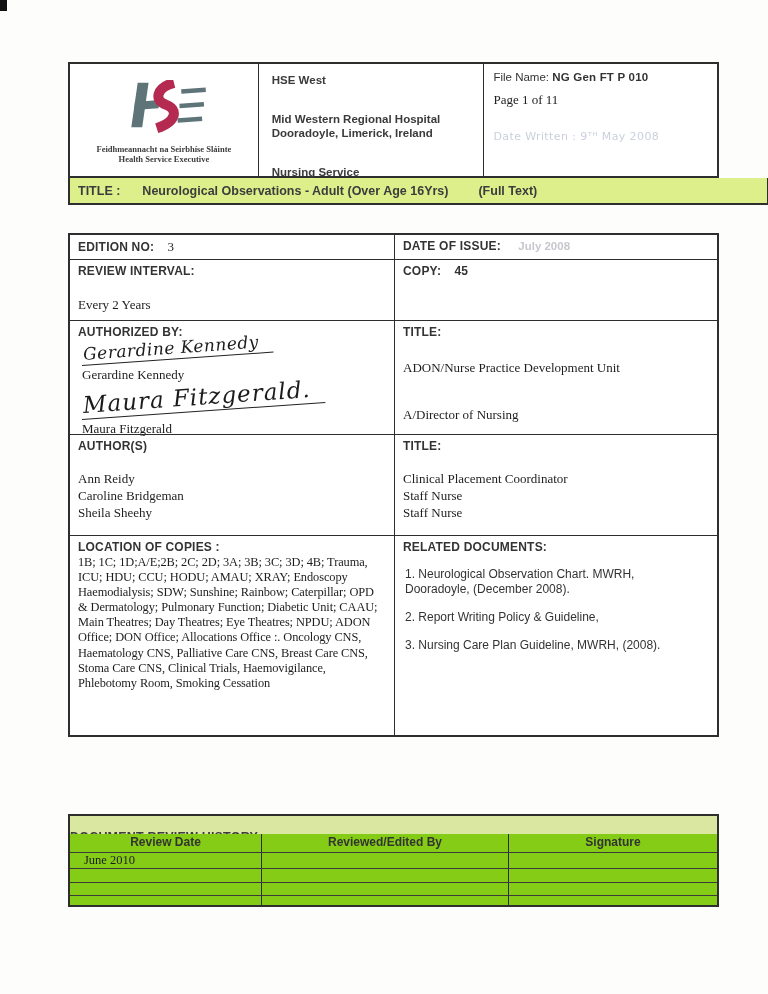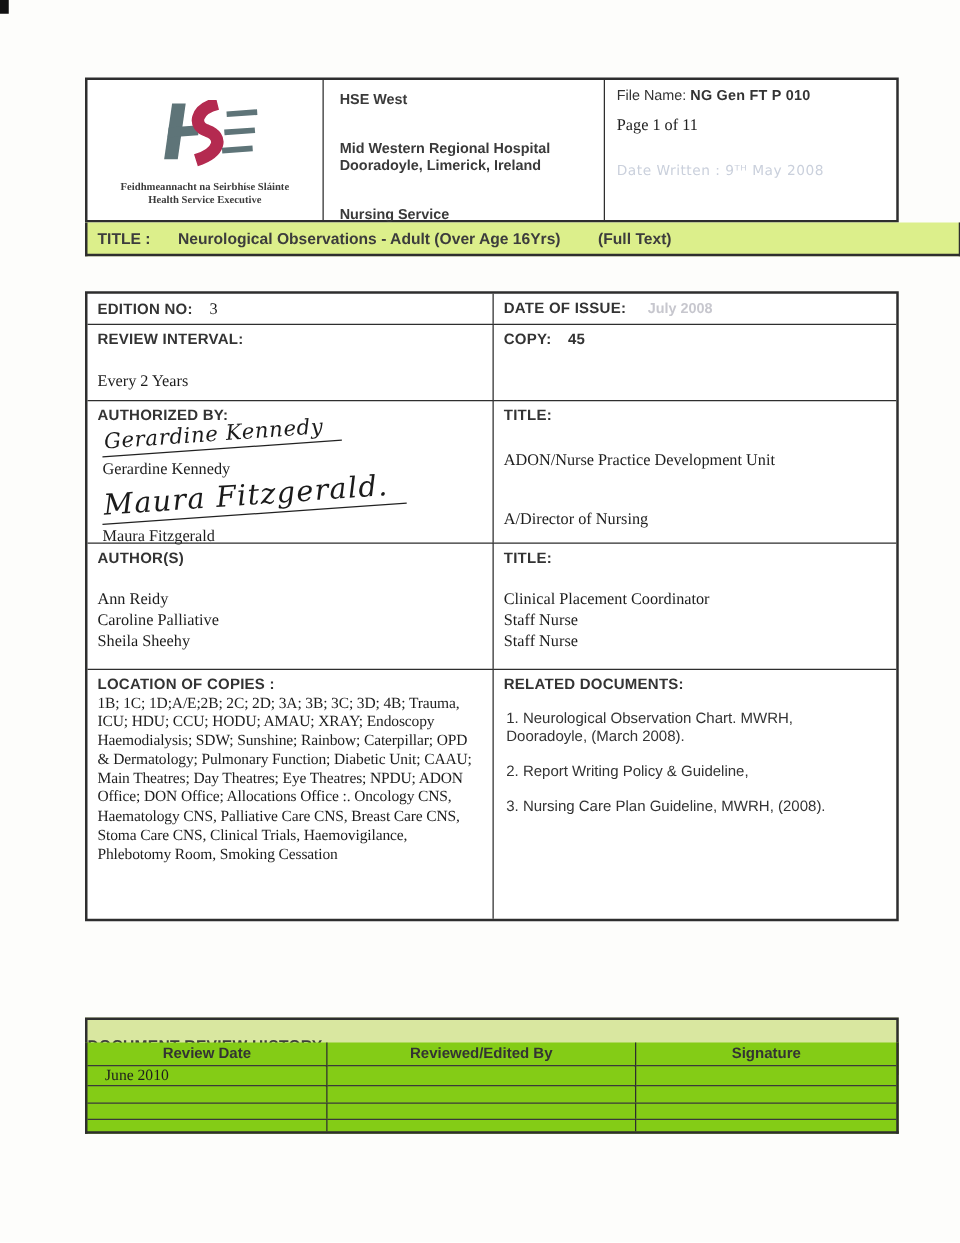--- a/index.html
+++ b/index.html
@@ -182,42 +182,42 @@
     <div class="cell bt">
       <div class="lbl">TITLE:</div>
       <div class="serif at1">ADON/Nurse Practice Development Unit</div>
       <div class="serif at2">A/Director of Nursing</div>
     </div>
 
     <div class="cell cl bt">
       <div class="lbl">AUTHOR(S)</div>
       <div class="serif list">
         <div>Ann Reidy</div>
-        <div>Caroline Palliative</div>
+        <div>Caroline Bridgeman</div>
         <div>Sheila Sheehy</div>
       </div>
     </div>
     <div class="cell bt">
       <div class="lbl">TITLE:</div>
       <div class="serif list">
         <div>Clinical Placement Coordinator</div>
         <div>Staff Nurse</div>
         <div>Staff Nurse</div>
       </div>
     </div>
 
     <div class="cell cl bt">
       <div class="lbl">LOCATION OF COPIES :</div>
       <div class="serif loc">1B; 1C; 1D;A/E;2B; 2C; 2D; 3A; 3B; 3C; 3D; 4B; Trauma, ICU; HDU; CCU; HODU; AMAU; XRAY; Endoscopy Haemodialysis; SDW; Sunshine; Rainbow; Caterpillar; OPD &amp; Dermatology; Pulmonary Function; Diabetic Unit; CAAU; Main Theatres; Day Theatres; Eye Theatres; NPDU; ADON Office; DON Office; Allocations Office :. Oncology CNS, Haematology CNS, Palliative Care CNS, Breast Care CNS, Stoma Care CNS, Clinical Trials, Haemovigilance, Phlebotomy Room, Smoking Cessation</div>
     </div>
     <div class="cell bt">
       <div class="lbl">RELATED DOCUMENTS:</div>
       <div class="rel-item">
         <div>1.  Neurological Observation Chart. MWRH,</div>
-        <div>Dooradoyle, (March 2008).</div>
+        <div>Dooradoyle, (December 2008).</div>
       </div>
       <div class="rel-item">
         <div>2.  Report Writing Policy &amp; Guideline,</div>
       </div>
       <div class="rel-item">
         <div>3. Nursing Care Plan Guideline, MWRH, (2008).</div>
       </div>
     </div>
   </div>
 

